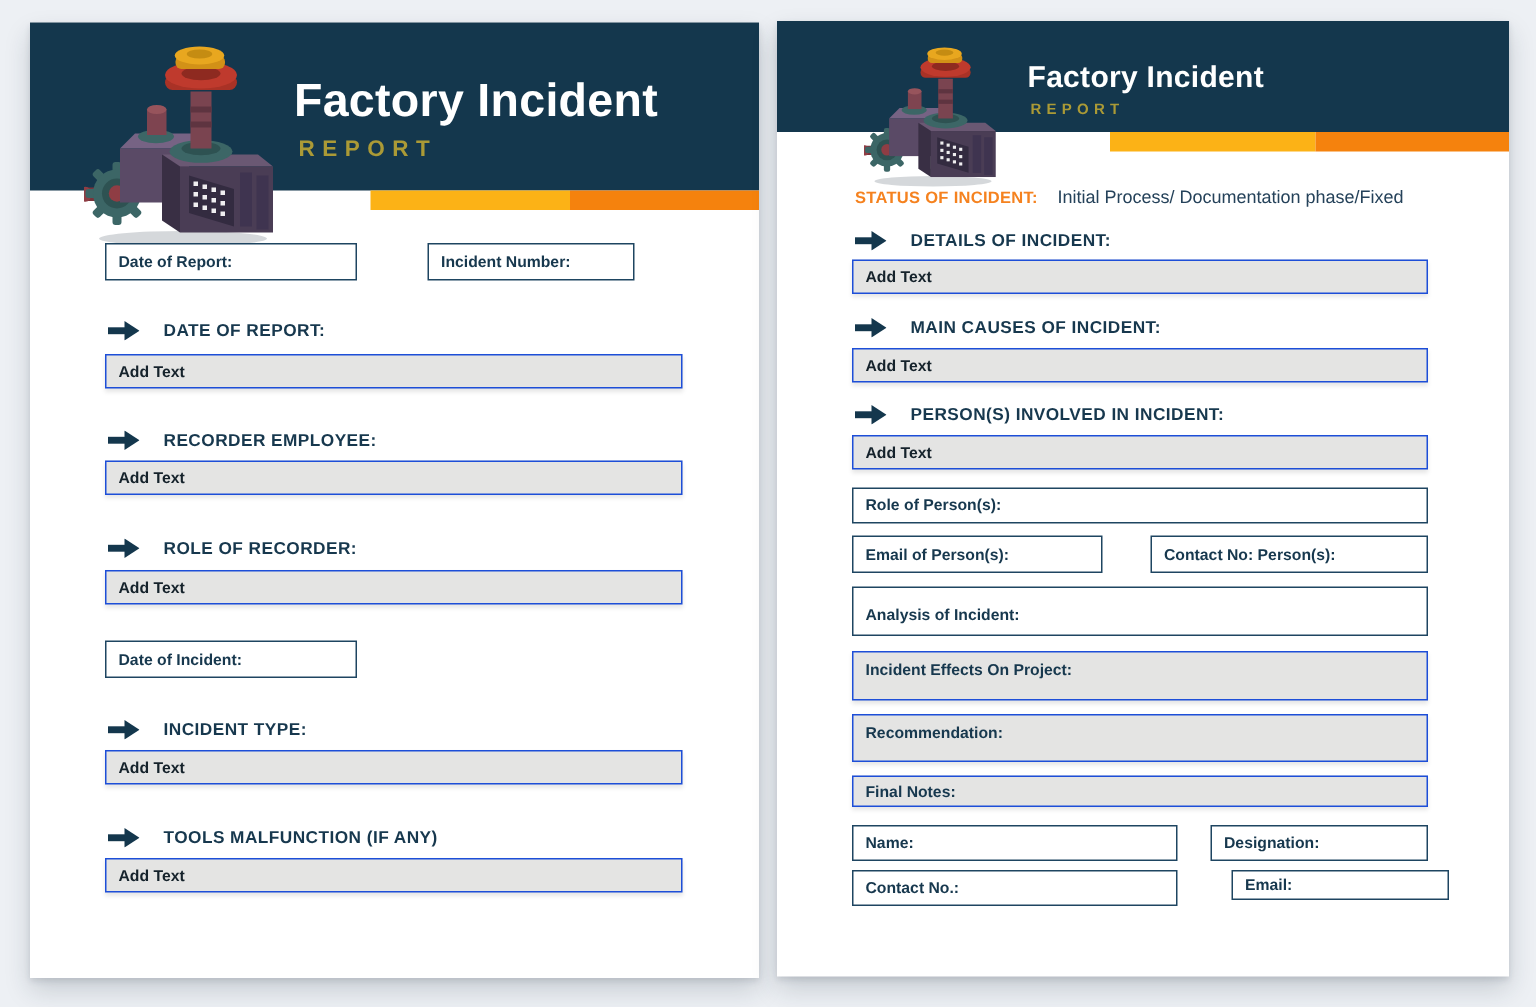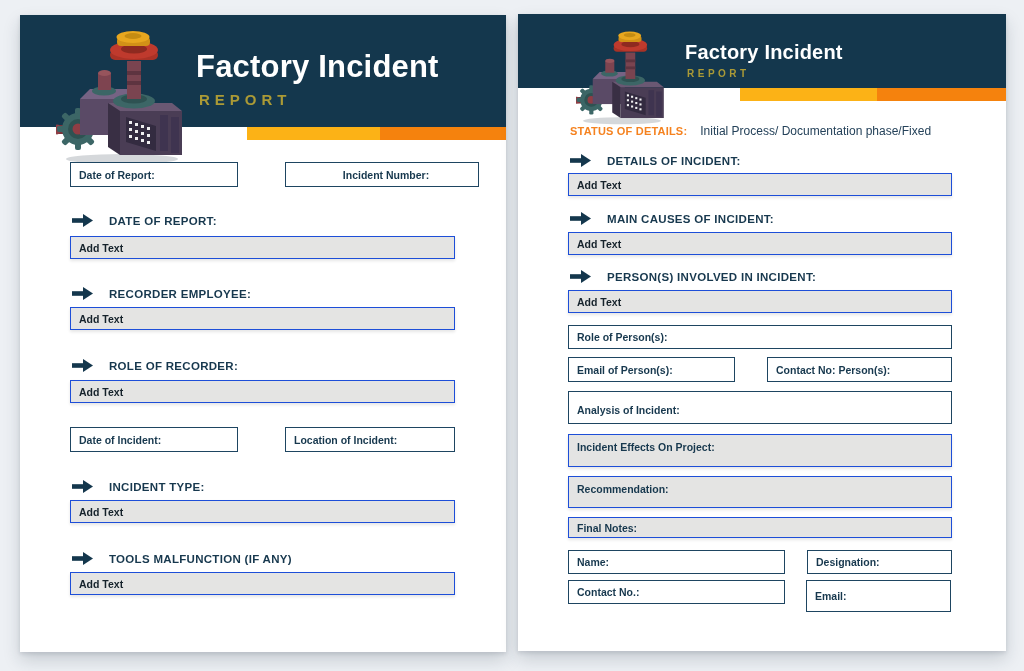--- a/index.html
+++ b/index.html
@@ -148,21 +148,21 @@
       <ellipse cx="77" cy="14" rx="16.5" ry="6" fill="#e8a71f"></ellipse>
       <ellipse cx="77" cy="13" rx="8.5" ry="3" fill="#c58c12"></ellipse>
     </svg>
 
     <div class="title">Factory Incident</div>
     <div class="subtitle">REPORT</div>
 
     <div class="wbox" style="left:50px; top:147px; width:168px; height:25px;">
       <span>Date of Report:</span>
     </div>
-    <div class="wbox" style="left:265px; top:147px; width:194px; height:25px;justify-content:center;">
+    <div class="wbox" style="left:265px; top:147px; width:138px; height:25px;">
       <span>Incident Number:</span>
     </div>
 
     <div class="sec-label" style="left:52px; top:199px;">
       <svg class="arrow-icon" viewBox="0 0 21 13">
           <rect x="0" y="4.2" width="12" height="4.6" fill="#14374d"></rect>
           <polygon points="11,0 21,6.5 11,13" fill="#14374d"></polygon>
         </svg>
       <span class="txt">DATE OF REPORT:</span>
     </div>
@@ -187,23 +187,20 @@
           <polygon points="11,0 21,6.5 11,13" fill="#14374d"></polygon>
         </svg>
       <span class="txt">ROLE OF RECORDER:</span>
     </div>
     <div class="gbox" style="left:50px; top:365px; width:385px; height:23px;">
       <span>Add Text</span>
     </div>
 
     <div class="wbox" style="left:50px; top:412px; width:168px; height:25px;">
       <span>Date of Incident:</span>
-    </div>
-    <div class="wbox" style="left:265px; top:412px; width:170px; height:25px;">
-      <span>Location of Incident:</span>
     </div>
 
     <div class="sec-label" style="left:52px; top:465px;">
       <svg class="arrow-icon" viewBox="0 0 21 13">
           <rect x="0" y="4.2" width="12" height="4.6" fill="#14374d"></rect>
           <polygon points="11,0 21,6.5 11,13" fill="#14374d"></polygon>
         </svg>
       <span class="txt">INCIDENT TYPE:</span>
     </div>
     <div class="gbox" style="left:50px; top:485px; width:385px; height:23px;">
@@ -281,21 +278,21 @@
       <ellipse cx="78" cy="26" rx="13" ry="4.5" fill="#8e2a20"></ellipse>
       <rect x="61" y="14" width="33" height="9" rx="4" fill="#d29117"></rect>
       <ellipse cx="77" cy="14" rx="16.5" ry="6" fill="#e8a71f"></ellipse>
       <ellipse cx="77" cy="13" rx="8.5" ry="3" fill="#c58c12"></ellipse>
     </svg>
 
     <div class="title">Factory Incident</div>
     <div class="subtitle">REPORT</div>
 
     <div class="status-line">
-      <span class="status-label">STATUS OF DETAILS:</span>
+      <span class="status-label">STATUS OF INCIDENT:</span>
       <span class="status-value">Initial Process/ Documentation phase/Fixed</span>
     </div>
 
     <div class="sec-label" style="left:52px; top:140px;">
       <svg class="arrow-icon" viewBox="0 0 21 13">
           <rect x="0" y="4.2" width="12" height="4.6" fill="#14374d"></rect>
           <polygon points="11,0 21,6.5 11,13" fill="#14374d"></polygon>
         </svg>
       <span class="txt">DETAILS OF INCIDENT:</span>
     </div>
@@ -355,17 +352,17 @@
     <div class="wbox" style="left:50px; top:536px; width:217px; height:24px;">
       <span>Name:</span>
     </div>
     <div class="wbox" style="left:289px; top:536px; width:145px; height:24px;">
       <span>Designation:</span>
     </div>
 
     <div class="wbox" style="left:50px; top:566px; width:217px; height:24px;">
       <span>Contact No.:</span>
     </div>
-    <div class="wbox" style="left:288px; top:566px; width:145px; height:32px;">
+    <div class="wbox" style="left:303px; top:566px; width:145px; height:20px;">
       <span>Email:</span>
     </div>
   </div>
 </div>
 
 </body></html>

